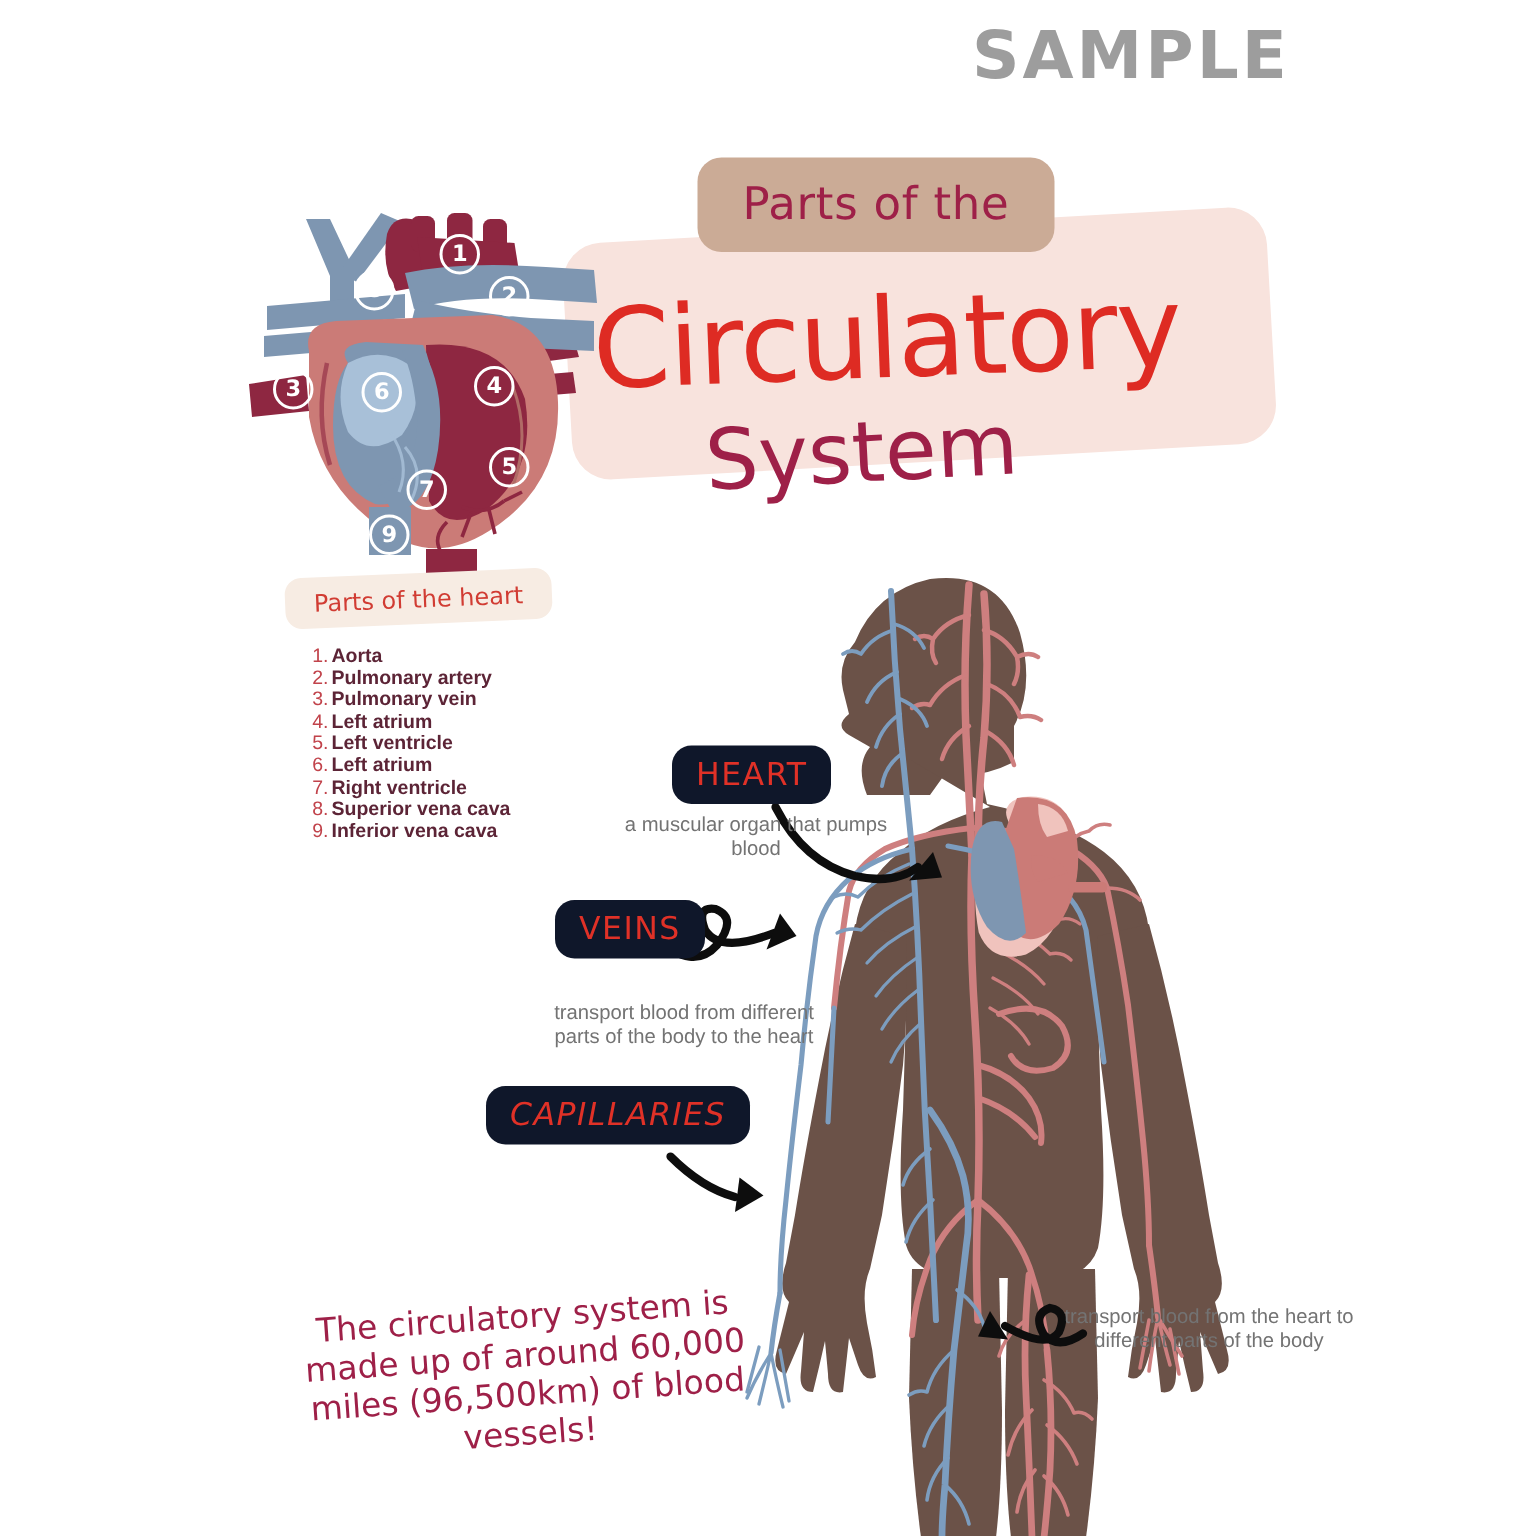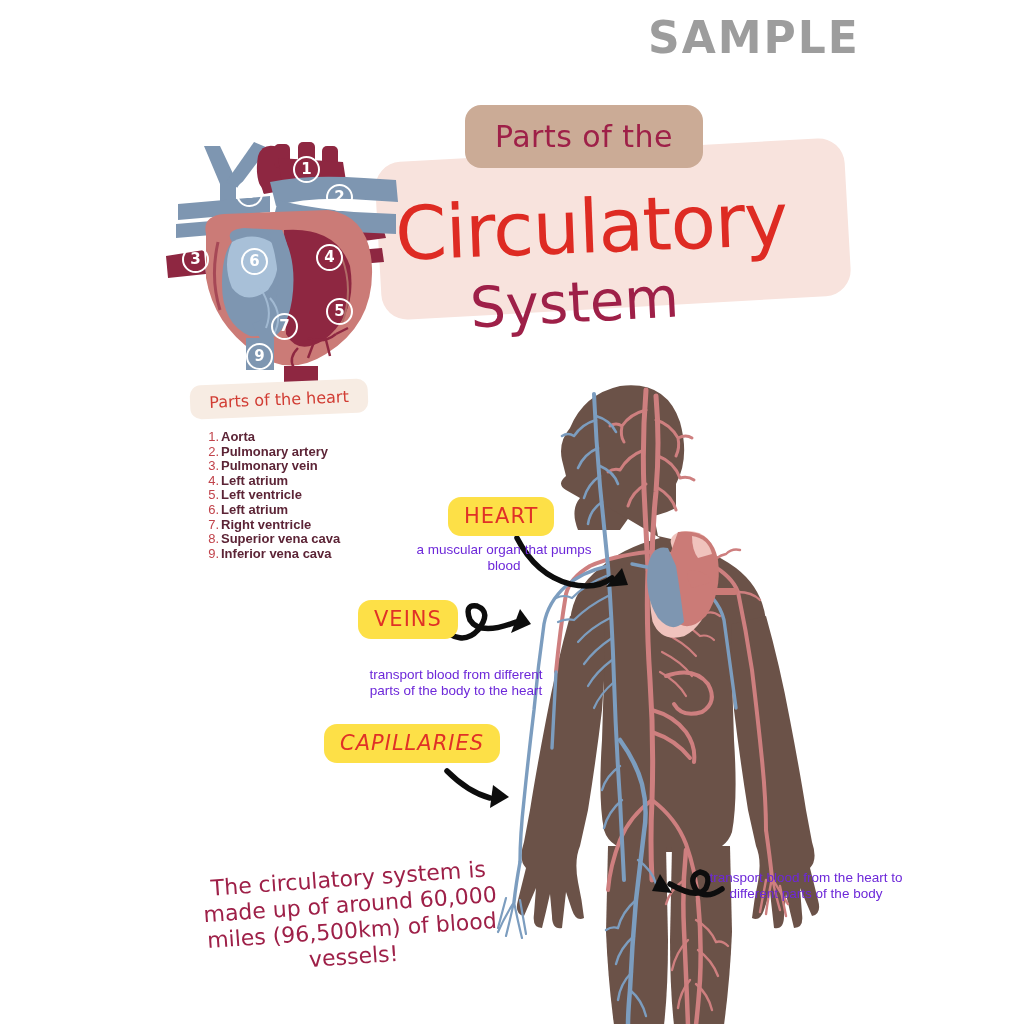--- a/index.html
+++ b/index.html
@@ -122,48 +122,48 @@
     font-weight: 400;
     min-width: 16px;
     text-align: right;
     margin-right: 2px;
   }
   #parts-list ol { margin: 0; padding: 0; }
 
   
   .callout { position: absolute; }
   .callout .badge {
-    background: #fde047;
+    background: #0f172a;
     border-radius: 13px;
     display: inline-flex;
     align-items: center; justify-content: center;
     padding: 7px 16px 8px;
   }
   .callout .badge .lbl {
     font-family: "DejaVu Sans", sans-serif;
     font-size: 21px;
     color: #e03127;
     letter-spacing: 1px;
     white-space: nowrap;
   }
   .callout .desc {
     font-family: "Liberation Sans", sans-serif;
     font-size: 13.5px;
-    color: #6d28d9;
+    color: #737373;
     line-height: 15.5px;
     text-align: center;
     margin-top: 4px;
   }
 
   #callout-heart { left: 414px; top: 497px; width: 180px; }
   #callout-heart .badge { margin-left: 34px; }
   #callout-heart .desc { width: 180px; margin-top: 6px; }
 
   #callout-veins { left: 356px; top: 600px; width: 200px; }
-  #callout-veins .badge { margin-left: 2px; }
+  #callout-veins .badge { margin-left: 14px; }
   #callout-veins .desc { width: 200px; margin-top: 28px; }
 
   #callout-capillaries { left: 296px; top: 724px; width: 240px; }
   #callout-capillaries .badge { margin-left: 28px; font-style: italic; }
   #callout-capillaries .desc { width: 240px; margin-top: 22px; }
 
   #callout-arteries { left: 706px; top: 862px; width: 200px; }
   #callout-arteries .badge { margin-left: 14px; }
   #callout-arteries .desc { width: 200px; margin-top: 8px; }
 

